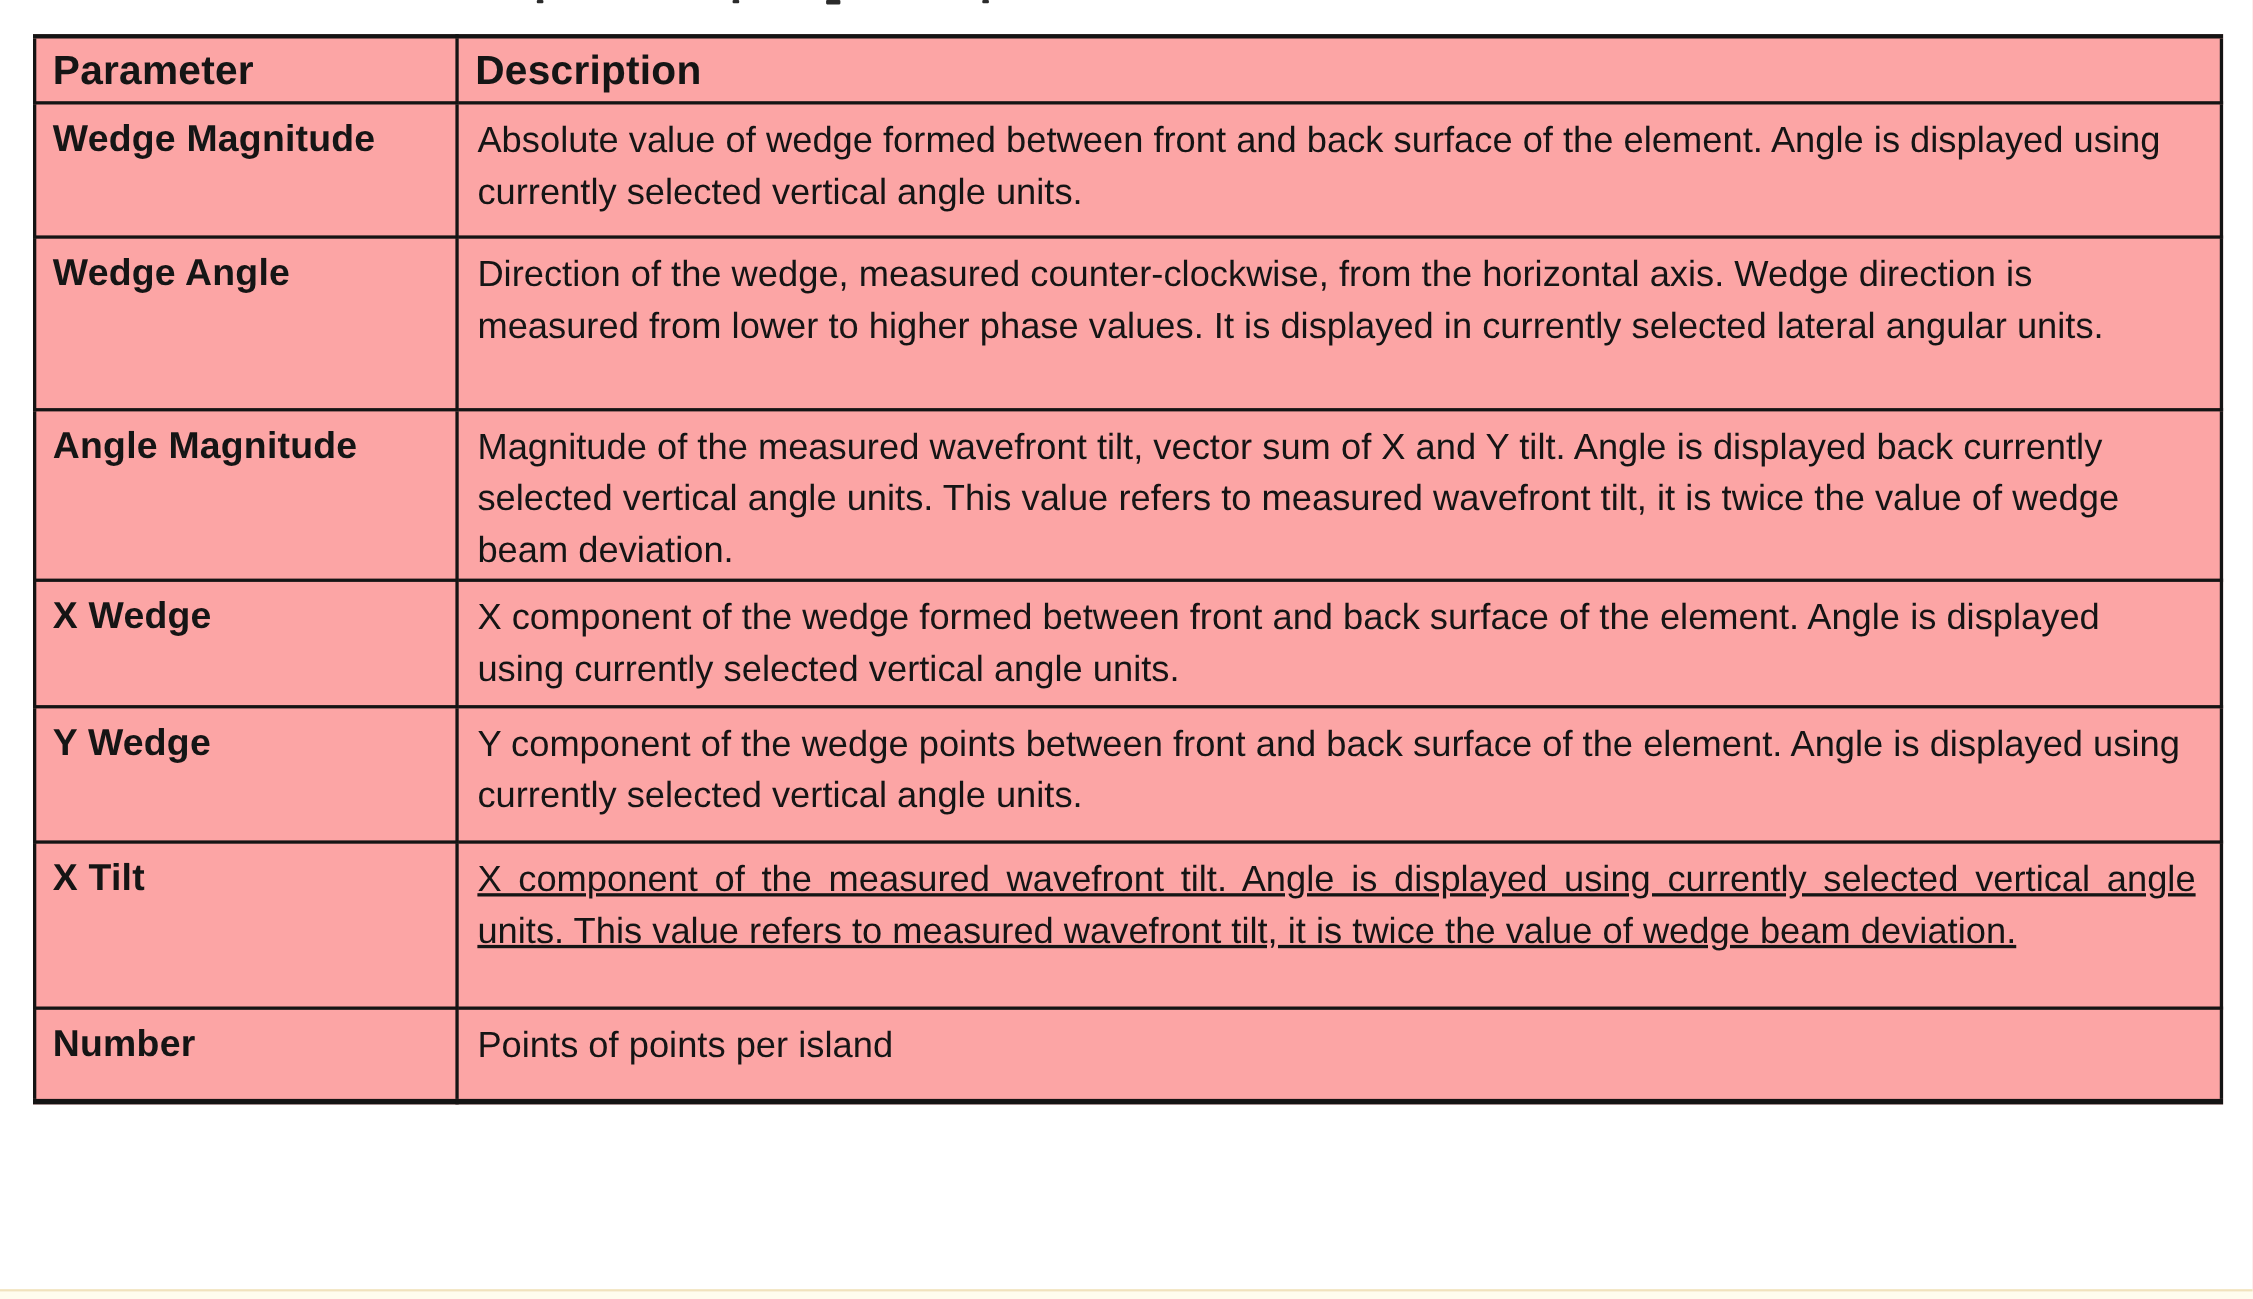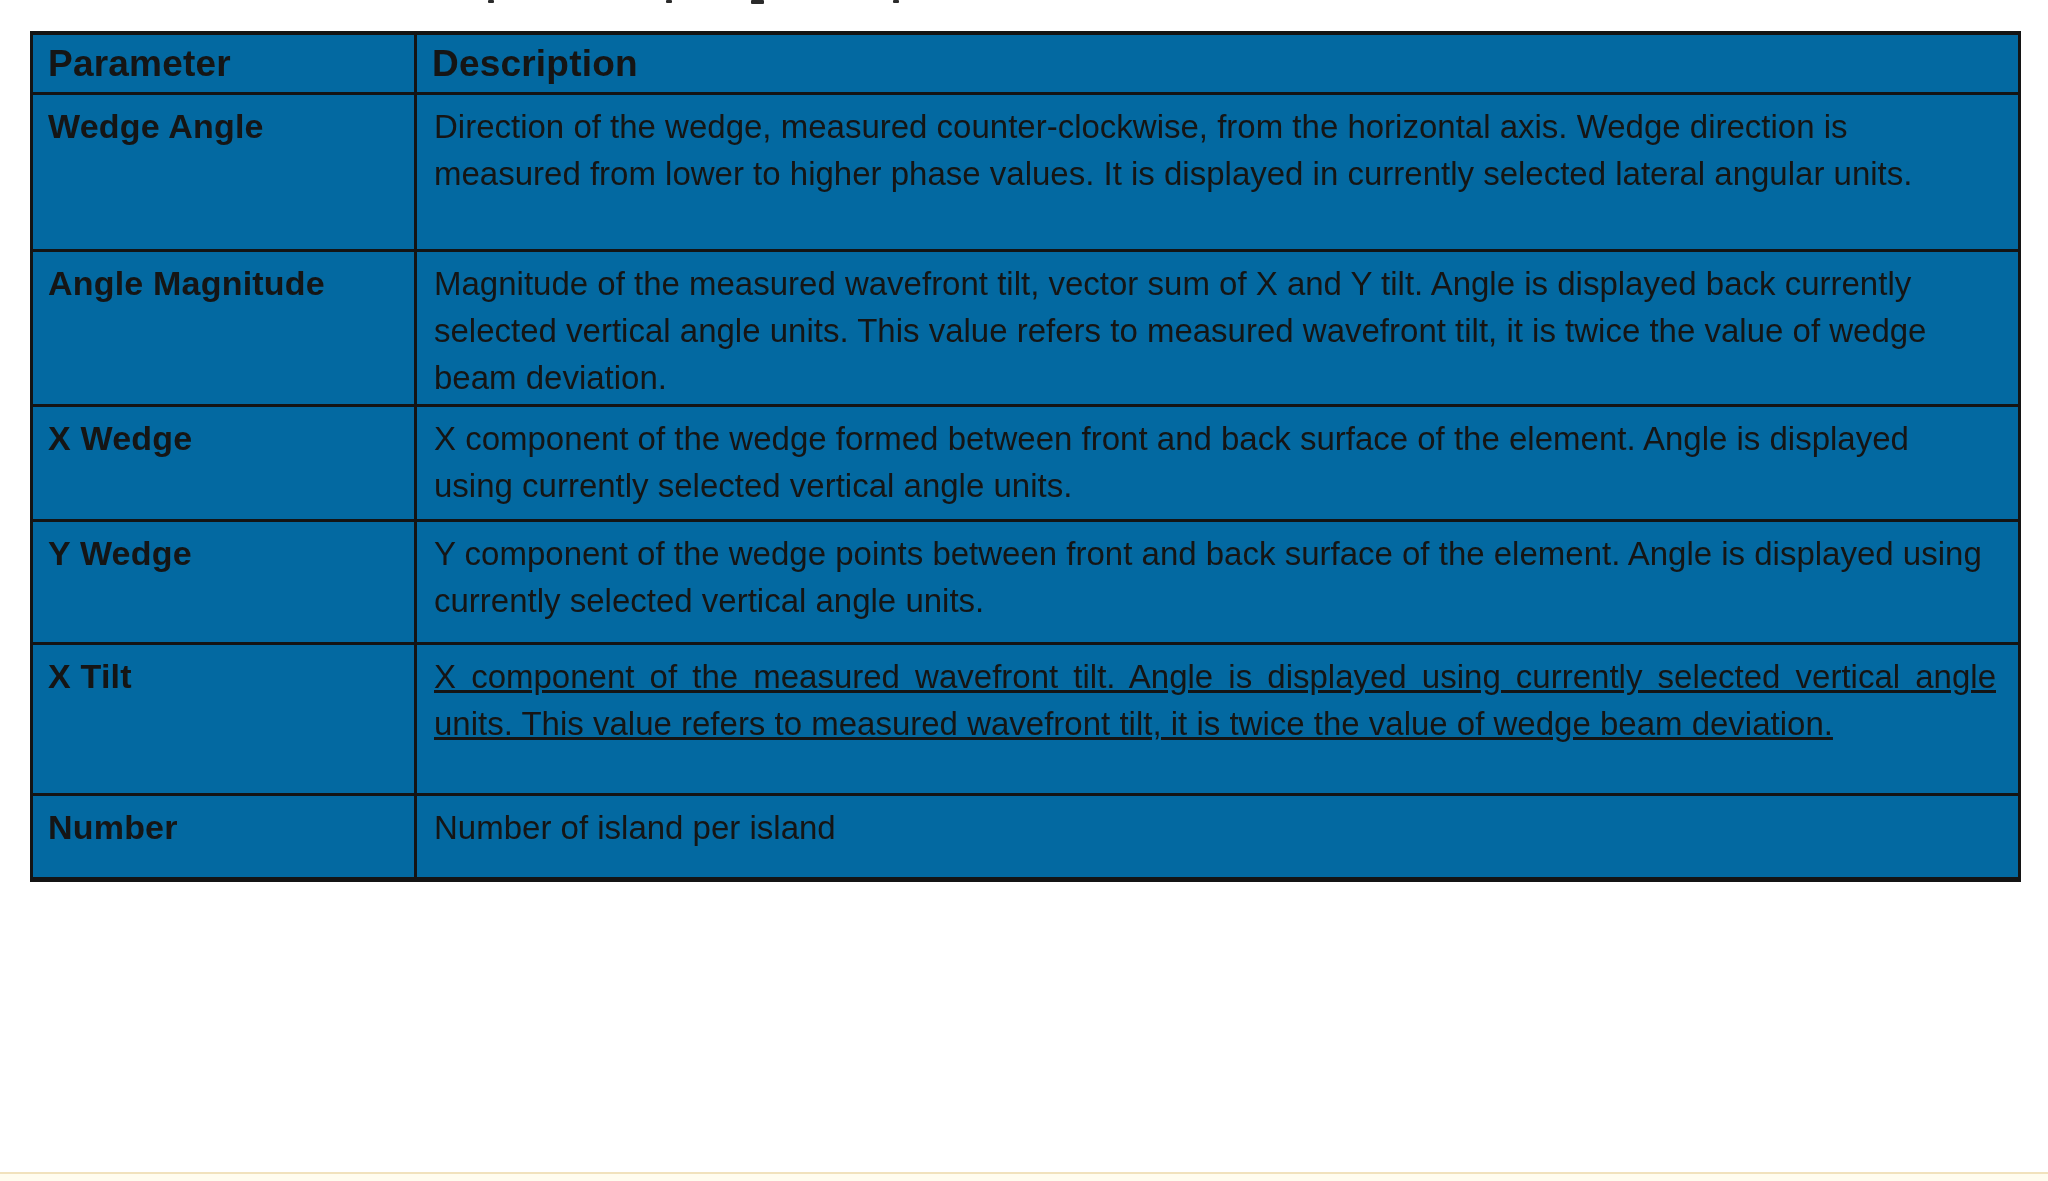--- a/index.html
+++ b/index.html
@@ -32,21 +32,21 @@
   table.params {
     position: absolute;
     left: 30px;
     top: 31px;
     width: 1991px;
     border-collapse: collapse;
     table-layout: fixed;
     border: 3px solid #141414;
     border-top-width: 4px;
     border-bottom-width: 5px;
-    background: #0369a1;
+    background: #fca5a5;
   }
   col.c-param { width: 384px; }
 
   th, td {
     border: 3px solid #141414;
     vertical-align: top;
     text-align: left;
   }
 
   th {
@@ -109,20 +109,24 @@
     <col class="c-param">
     <col class="c-desc">
   </colgroup>
   <thead>
     <tr class="h-row">
       <th>Parameter</th>
       <th>Description</th>
     </tr>
   </thead>
   <tbody>
+    <tr class="r1">
+      <td class="param">Wedge Magnitude</td>
+      <td class="desc">Absolute value of wedge formed between front and back surface of the element. Angle is displayed using currently selected vertical angle units.</td>
+    </tr>
     <tr class="r2">
       <td class="param">Wedge Angle</td>
       <td class="desc">Direction of the wedge, measured counter-clockwise, from the horizontal axis. Wedge direction is measured from lower to higher phase values. It is displayed in currently selected lateral angular units.</td>
     </tr>
     <tr class="r3">
       <td class="param">Angle Magnitude</td>
       <td class="desc">Magnitude of the measured wavefront tilt, vector sum of X and Y tilt. Angle is displayed back currently selected vertical angle units. This value refers to measured wavefront tilt, it is twice the value of wedge beam deviation.</td>
     </tr>
     <tr class="r4">
       <td class="param">X Wedge</td>
@@ -131,18 +135,18 @@
     <tr class="r5">
       <td class="param">Y Wedge</td>
       <td class="desc">Y component of the wedge points between front and back surface of the element. Angle is displayed using currently selected vertical angle units.</td>
     </tr>
     <tr class="r6">
       <td class="param">X Tilt</td>
       <td class="desc justify">X component of the measured wavefront tilt. Angle is displayed using currently selected vertical angle units. This value refers to measured wavefront tilt, it is twice the value of wedge beam deviation.</td>
     </tr>
     <tr class="r8">
       <td class="param">Number</td>
-      <td class="desc">Number of island per island</td>
+      <td class="desc">Points of points per island</td>
     </tr>
   </tbody>
 </table>
 
 <div class="note-strip"></div>
 
 </body></html>

